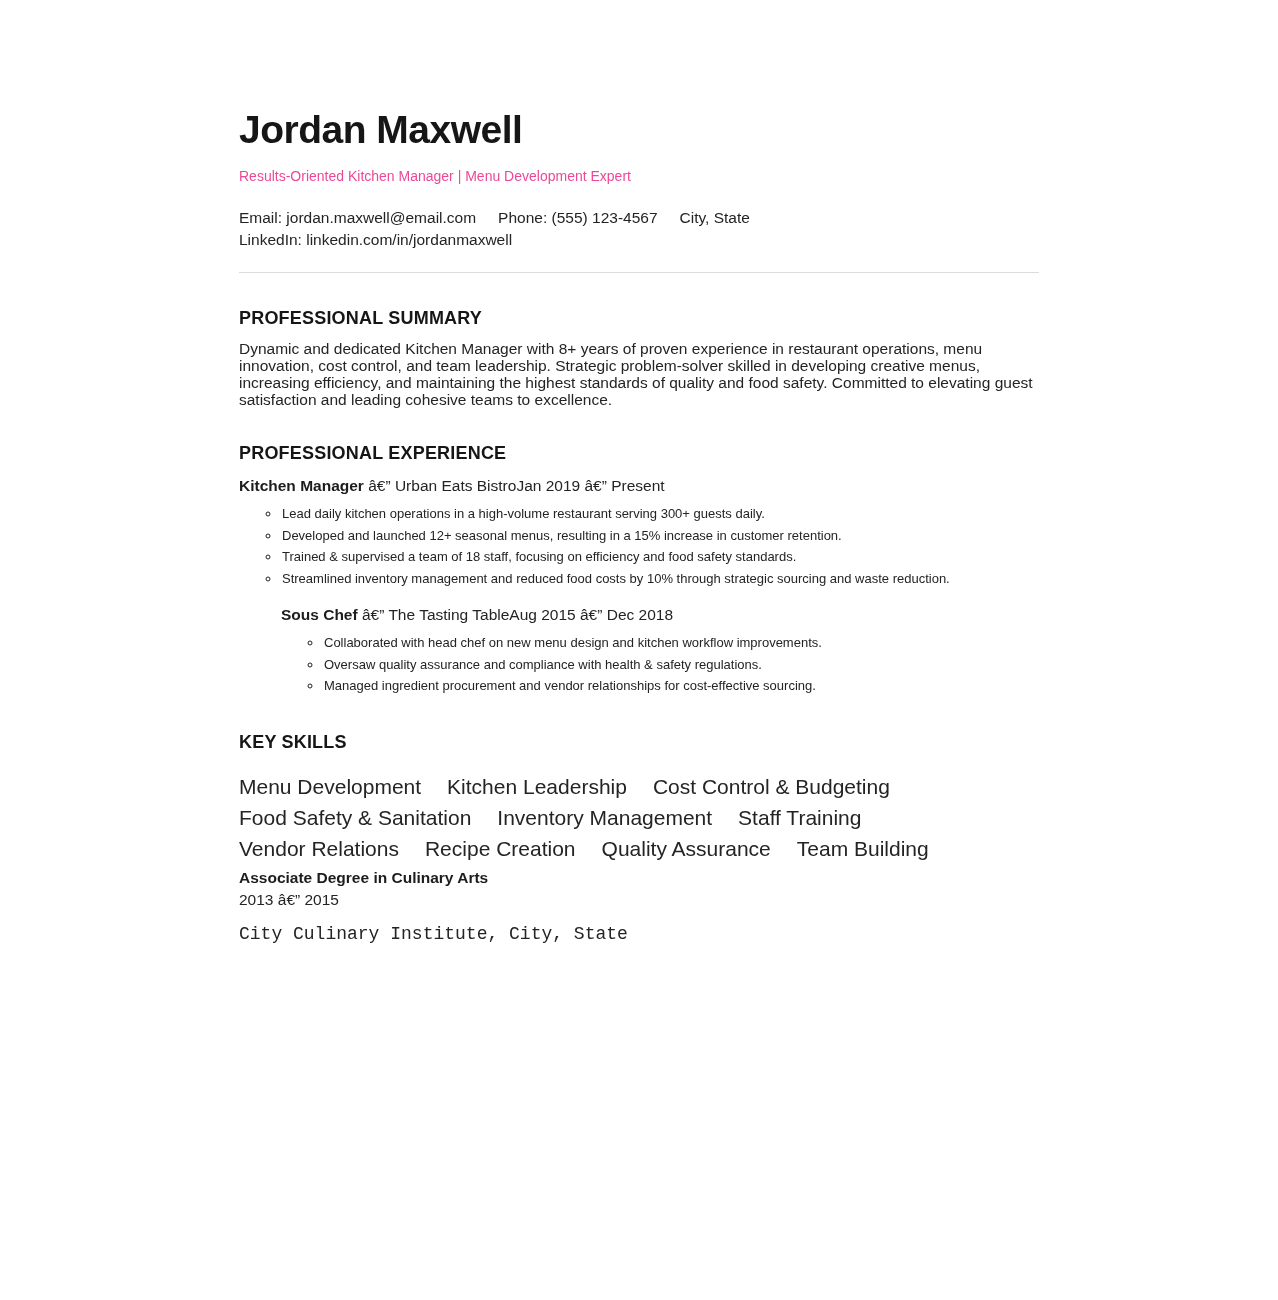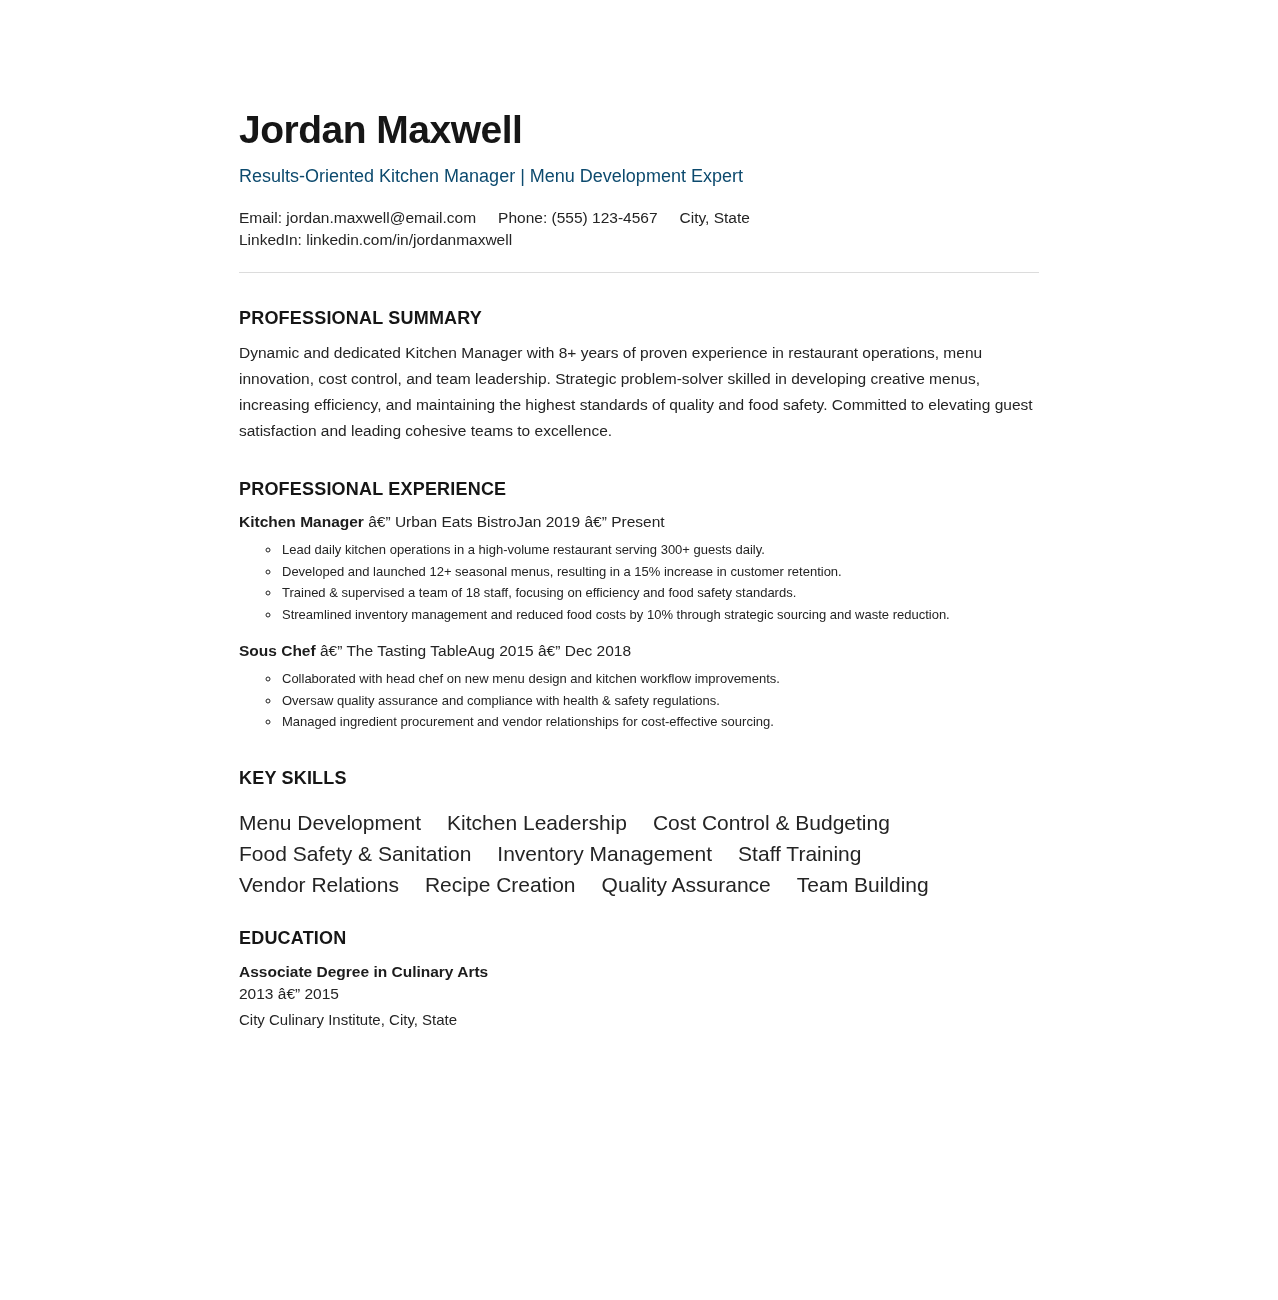--- a/index.html
+++ b/index.html
@@ -25,23 +25,23 @@
   .name {
     margin: 0;
     font-size: 39px;
     line-height: 46px;
     font-weight: 700;
     color: #161616;
     letter-spacing: -0.5px;
   }
   .tagline {
     margin: 11px 0 0 0;
-    font-size: 18px;
+    font-size: 14px;
     line-height: 24px;
-    color: #0c4a6e;
+    color: #ec4899;
   }
   .contact-row {
     display: flex;
     column-gap: 22px;
     margin-top: 19px;
     font-size: 15.5px;
     line-height: 22px;
   }
   .linkedin-row {
     font-size: 15.5px;
@@ -58,33 +58,33 @@
     margin: 33px 0 0 0;
     font-size: 18px;
     line-height: 25px;
     font-weight: 700;
     color: #161616;
     letter-spacing: 0.2px;
   }
   .summary-text {
     margin: 9px 0 0 0;
     font-size: 15.5px;
-    line-height: 26px;
+    line-height: 17px;
   }
 
   
   .job-header {
     display: flex;
     justify-content: flex-start;
     align-items: baseline;
     margin-top: 9px;
     font-size: 15.5px;
     line-height: 22px;
   }
-  .job + .job { margin-top: 15px; }
+  .job + .job { margin-top: 15px; margin-left: 42px; }
   .job:first-of-type { margin-top: 0; }
   .job-title { font-weight: 700; color: #1c1c1c; }
   .job-dates { white-space: nowrap; }
   .job-bullets {
     margin: 6px 0 0 0;
     padding-left: 42px;
     list-style-type: circle;
     font-size: 13px;
     line-height: 21.5px;
   }
@@ -106,23 +106,24 @@
     display: flex;
     justify-content: space-between;
     align-items: baseline;
     margin-top: 10px;
     font-size: 15.5px;
     line-height: 22px;
     flex-direction: column;
   }
   .edu-degree { font-weight: 700; color: #1c1c1c; }
   .edu-institution {
-    margin-top: 4px;
-    font-size: 15px;
+    margin-top: 12px;
+    font-size: 18px;
     line-height: 22px;
+    font-family: Liberation Mono, monospace;
   }
 </style>
 </head>
 <body>
 
 <div class="resume">
 
   <h1 class="name">Jordan Maxwell</h1>
   <p class="tagline">Results-Oriented Kitchen Manager | Menu Development Expert</p>
 
@@ -172,20 +173,19 @@
     <span>Cost Control &amp; Budgeting</span>
     <span>Food Safety &amp; Sanitation</span>
     <span>Inventory Management</span>
     <span>Staff Training</span>
     <span>Vendor Relations</span>
     <span>Recipe Creation</span>
     <span>Quality Assurance</span>
     <span>Team Building</span>
   </div>
 
-  <h2 class="section-heading">EDUCATION</h2>
   <div class="edu-row">
     <span class="edu-degree">Associate Degree in Culinary Arts</span>
     <span>2013 â€” 2015</span>
   </div>
   <div class="edu-institution">City Culinary Institute, City, State</div>
 
 </div>
 
 </body></html>

